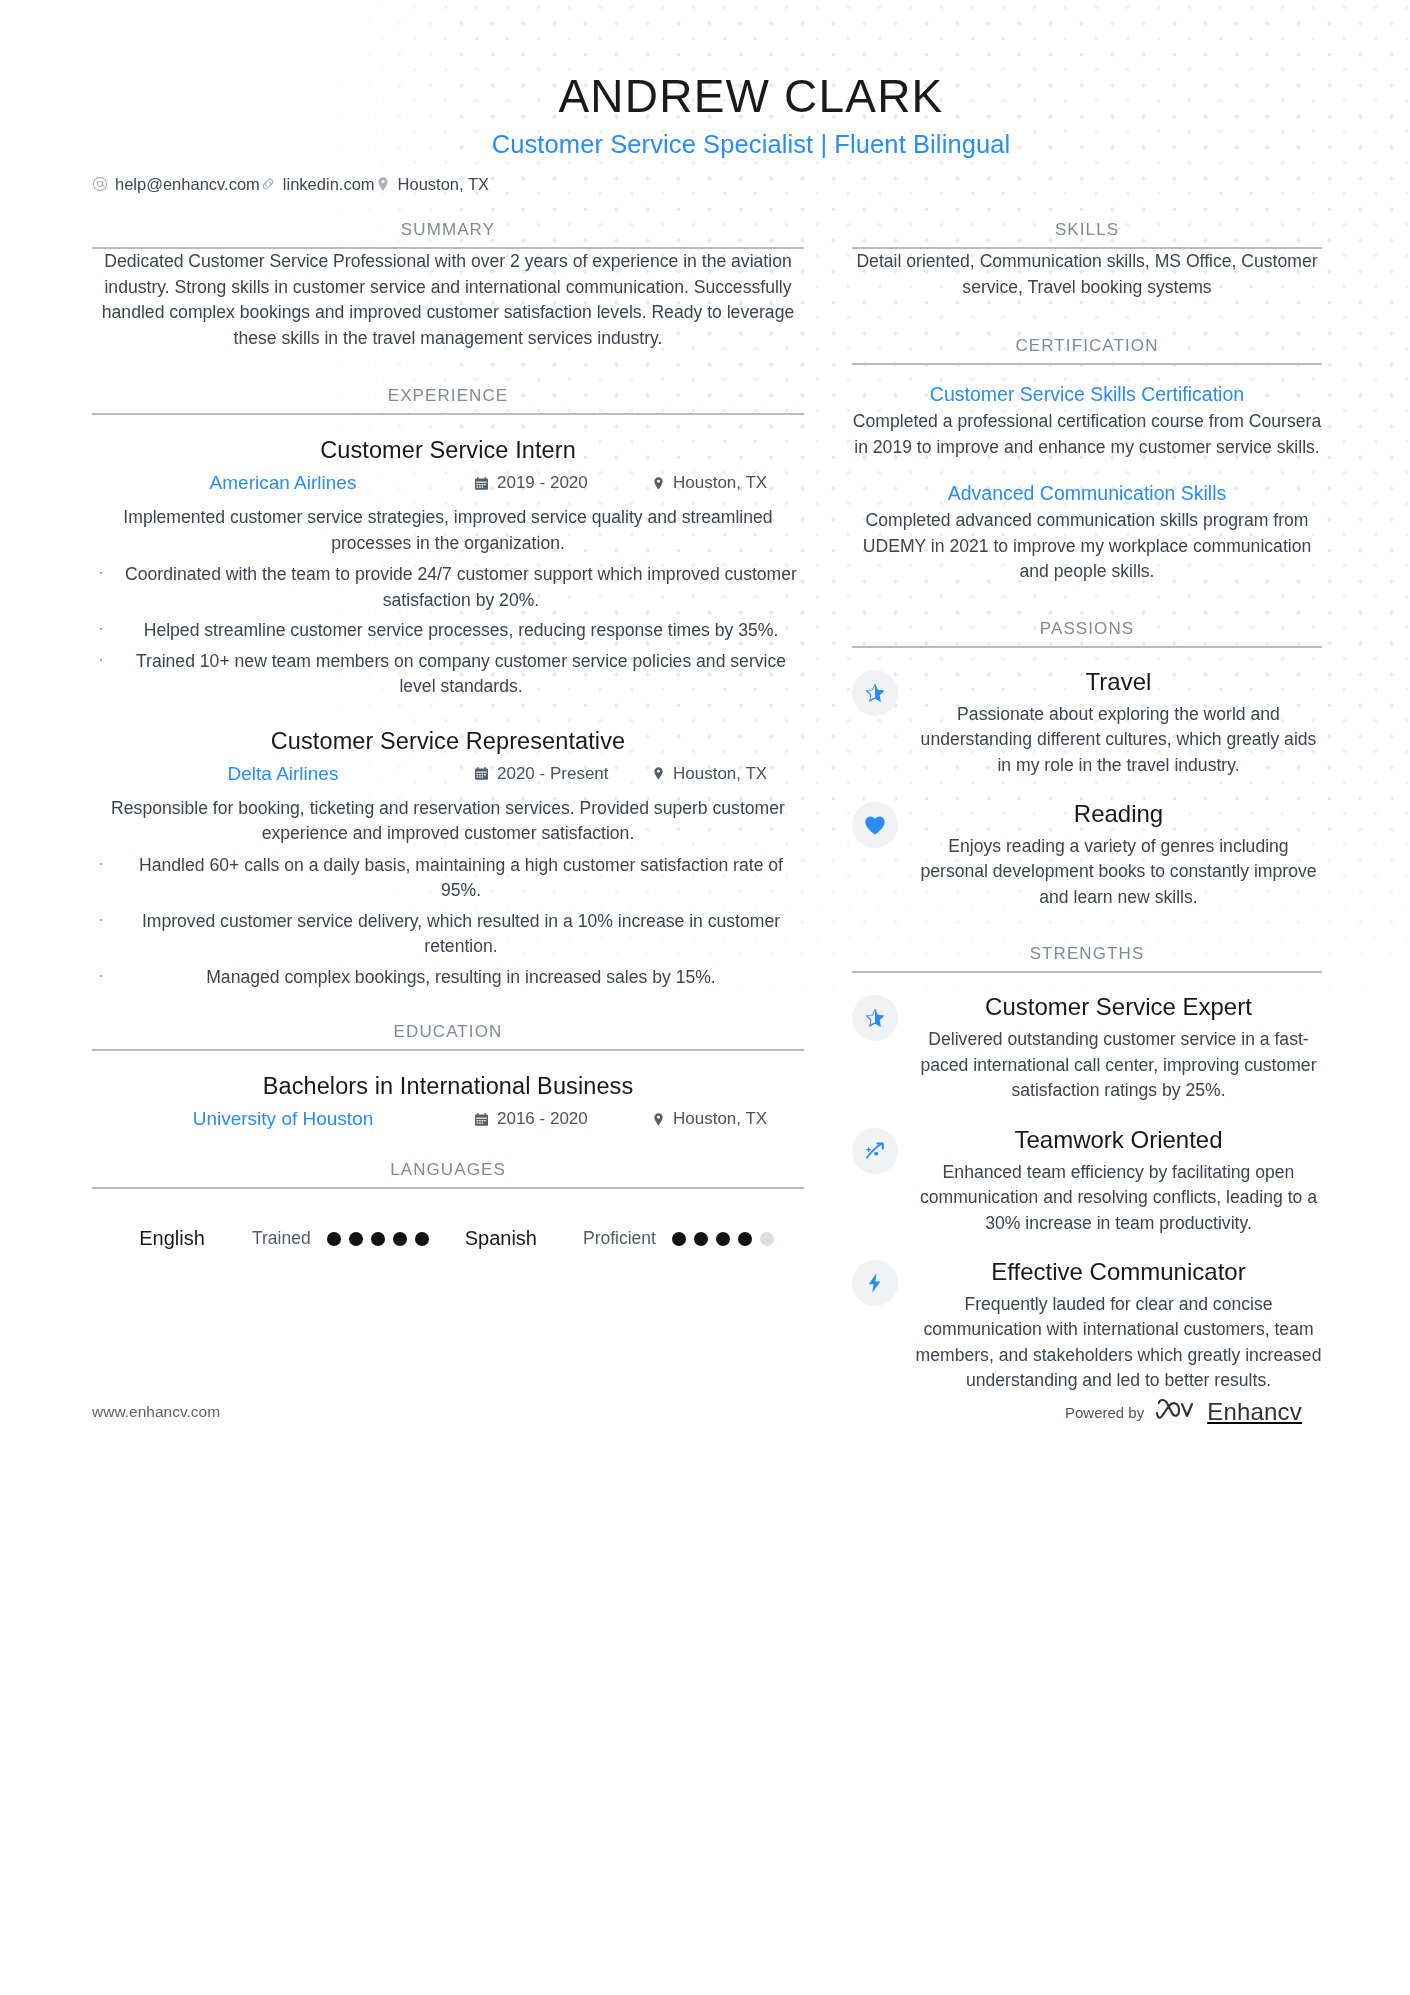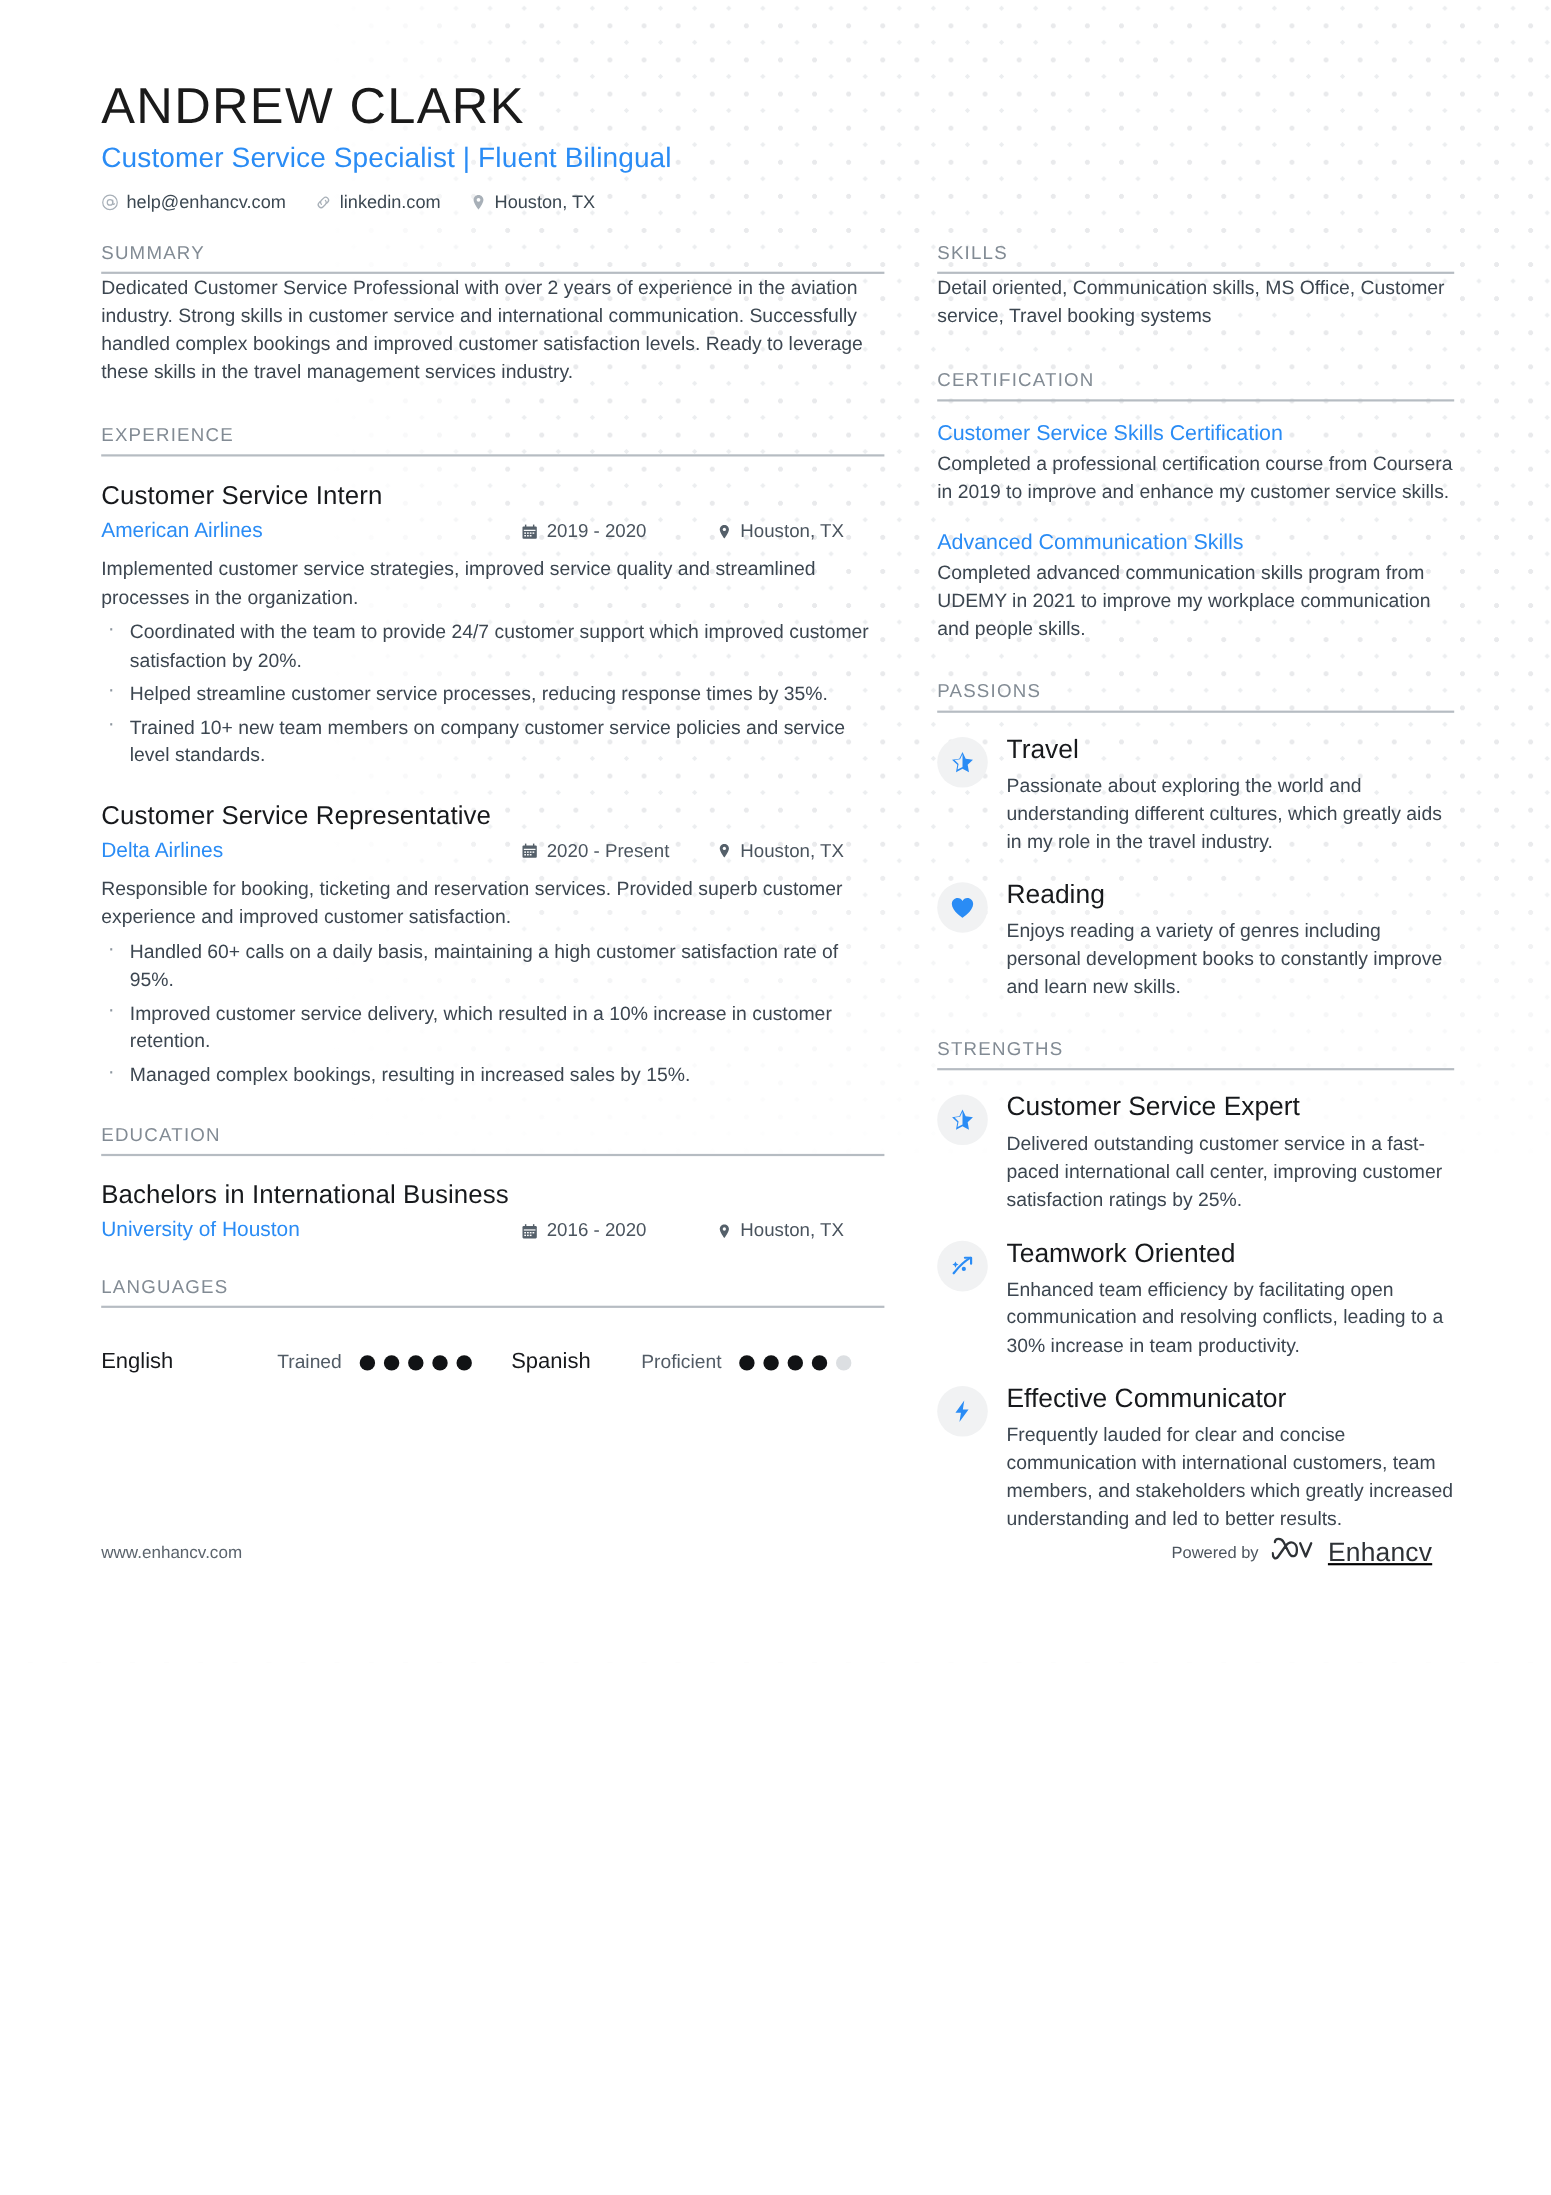--- a/index.html
+++ b/index.html
@@ -14,20 +14,21 @@
     position: relative;
     width: 1410px;
     height: 1511px;
     background-color: #ffffff;
     background-image:
       radial-gradient(circle, #e9eaec 2.1px, transparent 2.2px),
       radial-gradient(circle, #eceef0 1.9px, transparent 2.0px);
     background-size: 31px 31px, 31px 31px;
     background-position: 12px 8px, 27px 23px;
     overflow: hidden;
+    text-align: center;
   }
   
   .dot-mask {
     position: absolute; inset: 0;
     background: linear-gradient(to bottom, rgba(255,255,255,0) 0px, rgba(255,255,255,0) 760px, rgba(255,255,255,0.55) 900px, #ffffff 1060px);
     pointer-events: none;
   }
   .dot-mask-left {
     position: absolute; left: 0; top: 0; width: 470px; height: 1995px;
     background: linear-gradient(to right, #ffffff 0px, #ffffff 300px, rgba(255,255,255,0.6) 400px, rgba(255,255,255,0) 470px);
@@ -49,21 +50,20 @@
     margin-top: 8px;
     font-size: 25.5px;
     color: #2a8cf5;
     font-weight: 400;
     letter-spacing: .1px;
   }
   .contact-row {
     margin-top: 16px;
     display: flex;
     align-items: center;
-    gap: 26px;
     font-size: 16.5px;
     color: #3c4852;
   }
   .contact-item { display: flex; align-items: center; gap: 7px; }
   .contact-item .ico { display: inline-flex; align-items: center; justify-content: center; color: #a8b0b8; width: 16px; height: 16px; }
   .contact-item .ico svg { display: block; }
 
   
   .cols { display: flex; padding: 0 92px 0 92px; margin-top: 26px; gap: 48px; }
   .col-left { width: 712px; flex: 0 0 712px; }

